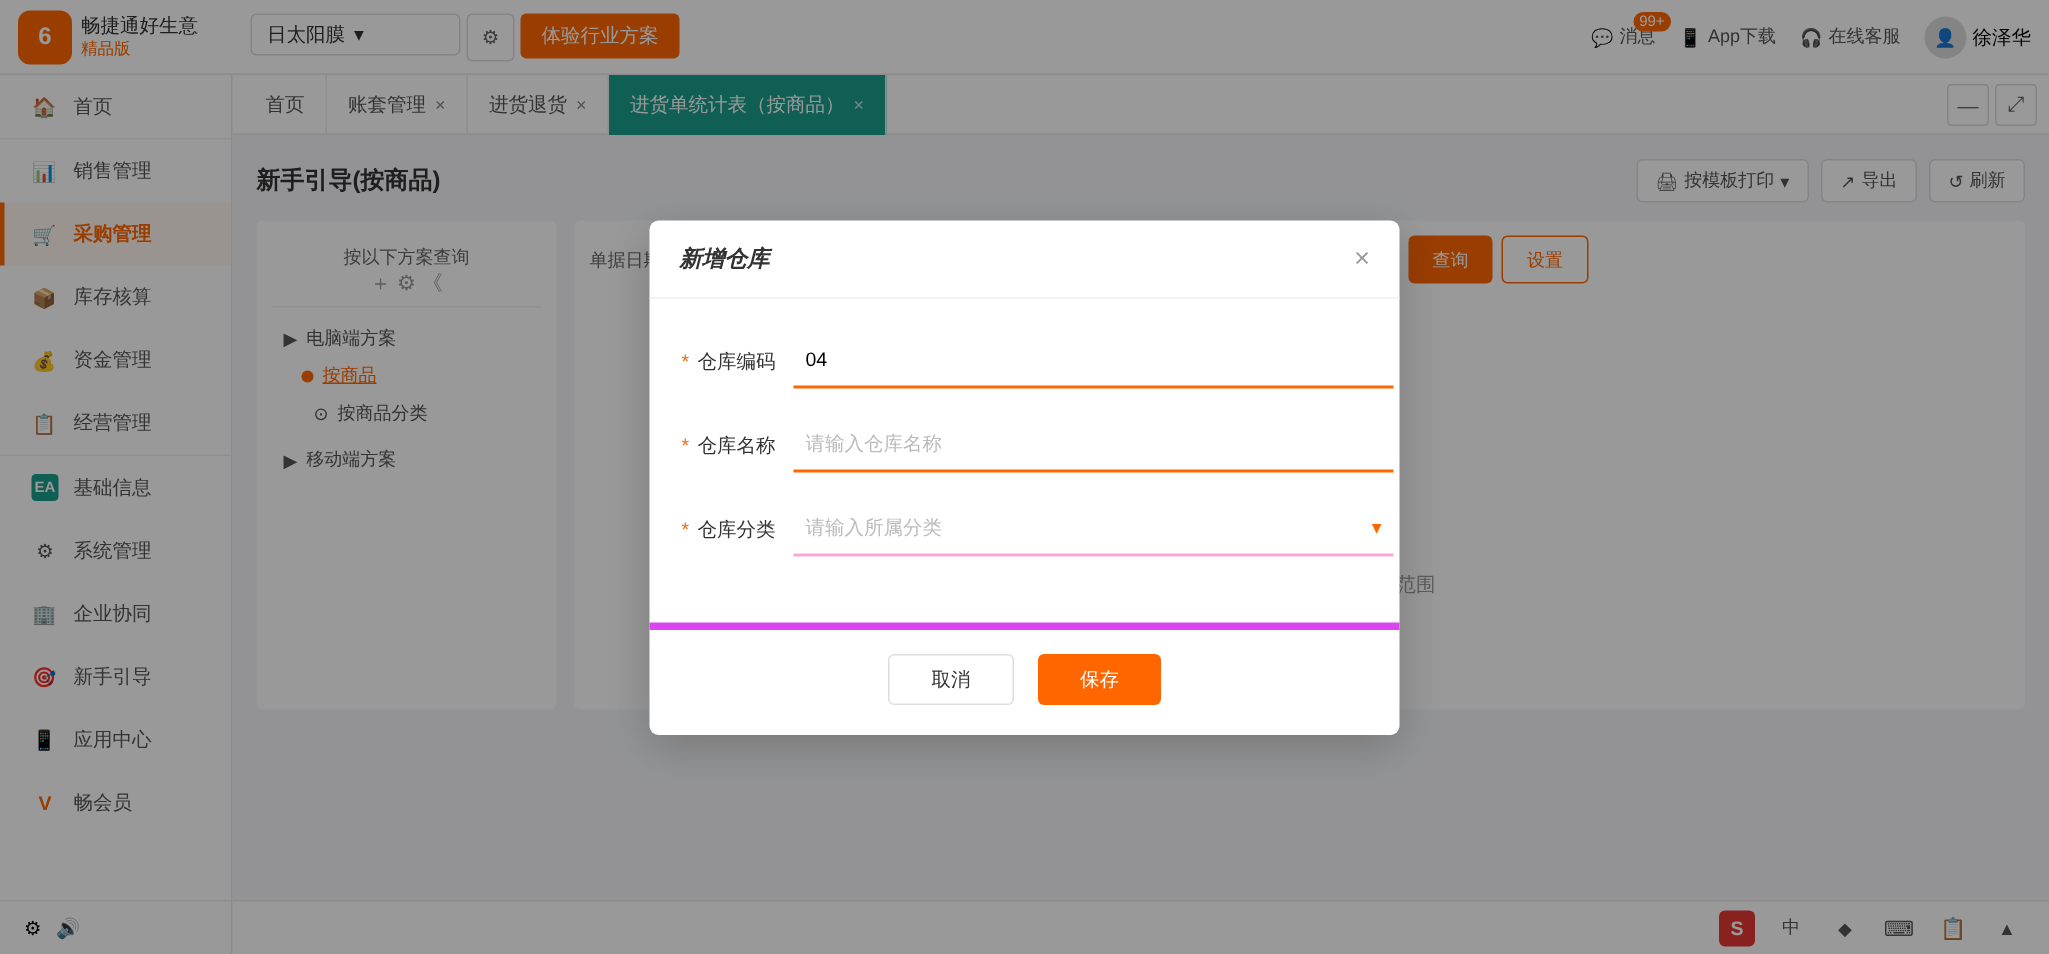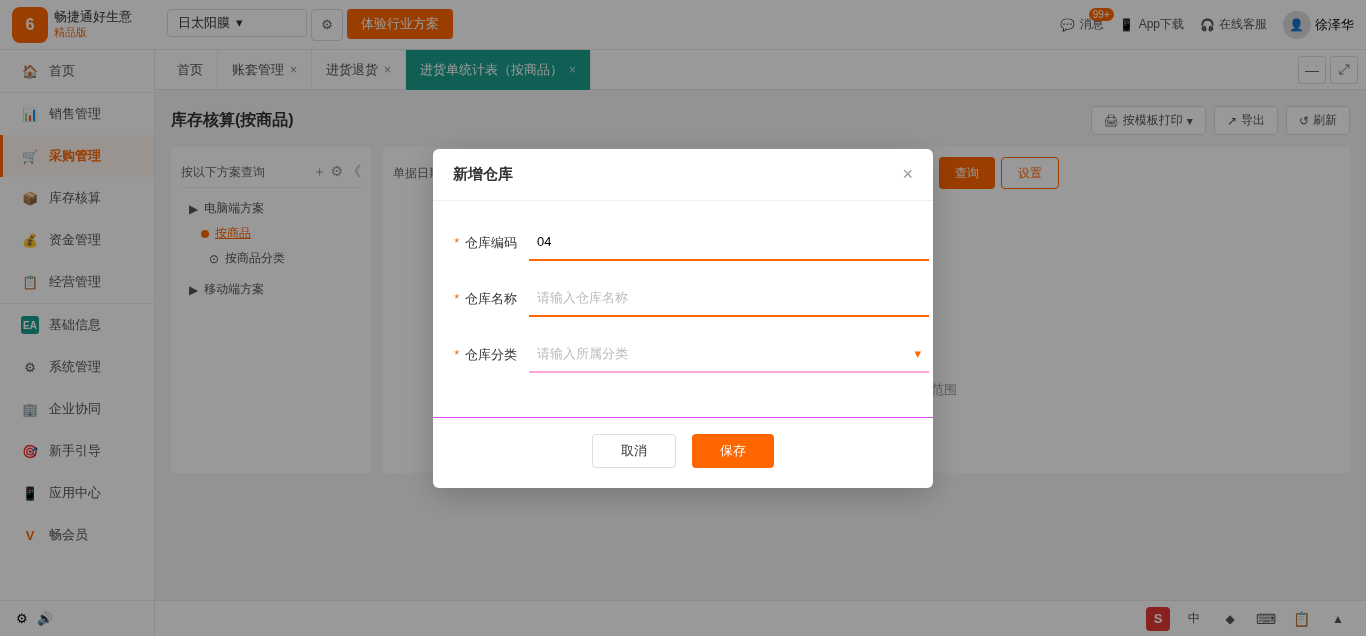--- a/index.html
+++ b/index.html
@@ -236,20 +236,21 @@
     .modal {
       background: #fff;
       border-radius: 6px;
       width: 500px;
       box-shadow: 0 8px 32px rgba(0,0,0,0.2);
     }
     .modal-header {
       display: flex; justify-content: space-between;
       padding: 16px 20px;
       border-bottom: 1px solid #f0f0f0;
+      font-style: italic;
     }
     .modal-title { font-size: 15px; font-weight: bold; color: #333; }
     .modal-close {
       cursor: pointer; color: #999; font-size: 18px; line-height: 1;
     }
     .modal-body { padding: 24px 4px; }
     .modal-form-row {
       display: flex;
       align-items: center;
       margin-bottom: 20px;
@@ -288,21 +289,21 @@
       padding: 0 8px;
       cursor: pointer;
       font-size: 13px;
       color: #bbb;
     }
     .modal-footer {
       display: flex;
       justify-content: center;
       gap: 16px;
       padding: 16px 20px 20px;
-      border-top: 1px solid #d946ef;
+      border-top: 5px solid #d946ef;
     }
     .btn-cancel {
       padding: 7px 28px;
       border: 1px solid #ddd;
       border-radius: 4px;
       background: #fff;
       cursor: pointer;
       font-size: 13px;
       color: #333;
     }
@@ -356,20 +357,21 @@
       padding: 0 8px;
       font-size: 12px;
       flex: 1;
     }
     .section-header {
       display: flex; align-items: center; justify-content: space-between;
       padding: 6px 0;
       font-size: 12px; color: #666;
       border-bottom: 1px solid #f0f0f0;
       margin-bottom: 8px;
+      flex-direction: column;
     }
     .query-btn {
       background: #f60;
       color: #fff;
       border: none;
       border-radius: 4px;
       padding: 5px 16px;
       cursor: pointer;
       font-size: 12px;
     }
@@ -507,21 +509,21 @@
   </div>
   <div class="tab-spacer"></div>
   <div class="tab-actions">
     <div class="tab-action-btn">—</div>
     <div class="tab-action-btn">⤢</div>
   </div>
 </div>
 
 <div class="main-content">
   <div class="page-title-bar">
-    <div class="page-title">库存核算(按商品)</div>
+    <div class="page-title">新手引导(按商品)</div>
     <div class="toolbar-right">
       <button class="toolbar-btn">
         <span>🖨</span>
         <span>按模板打印</span>
         <span>▾</span>
       </button>
       <button class="toolbar-btn">
         <span>↗</span>
         <span>导出</span>
       </button>

